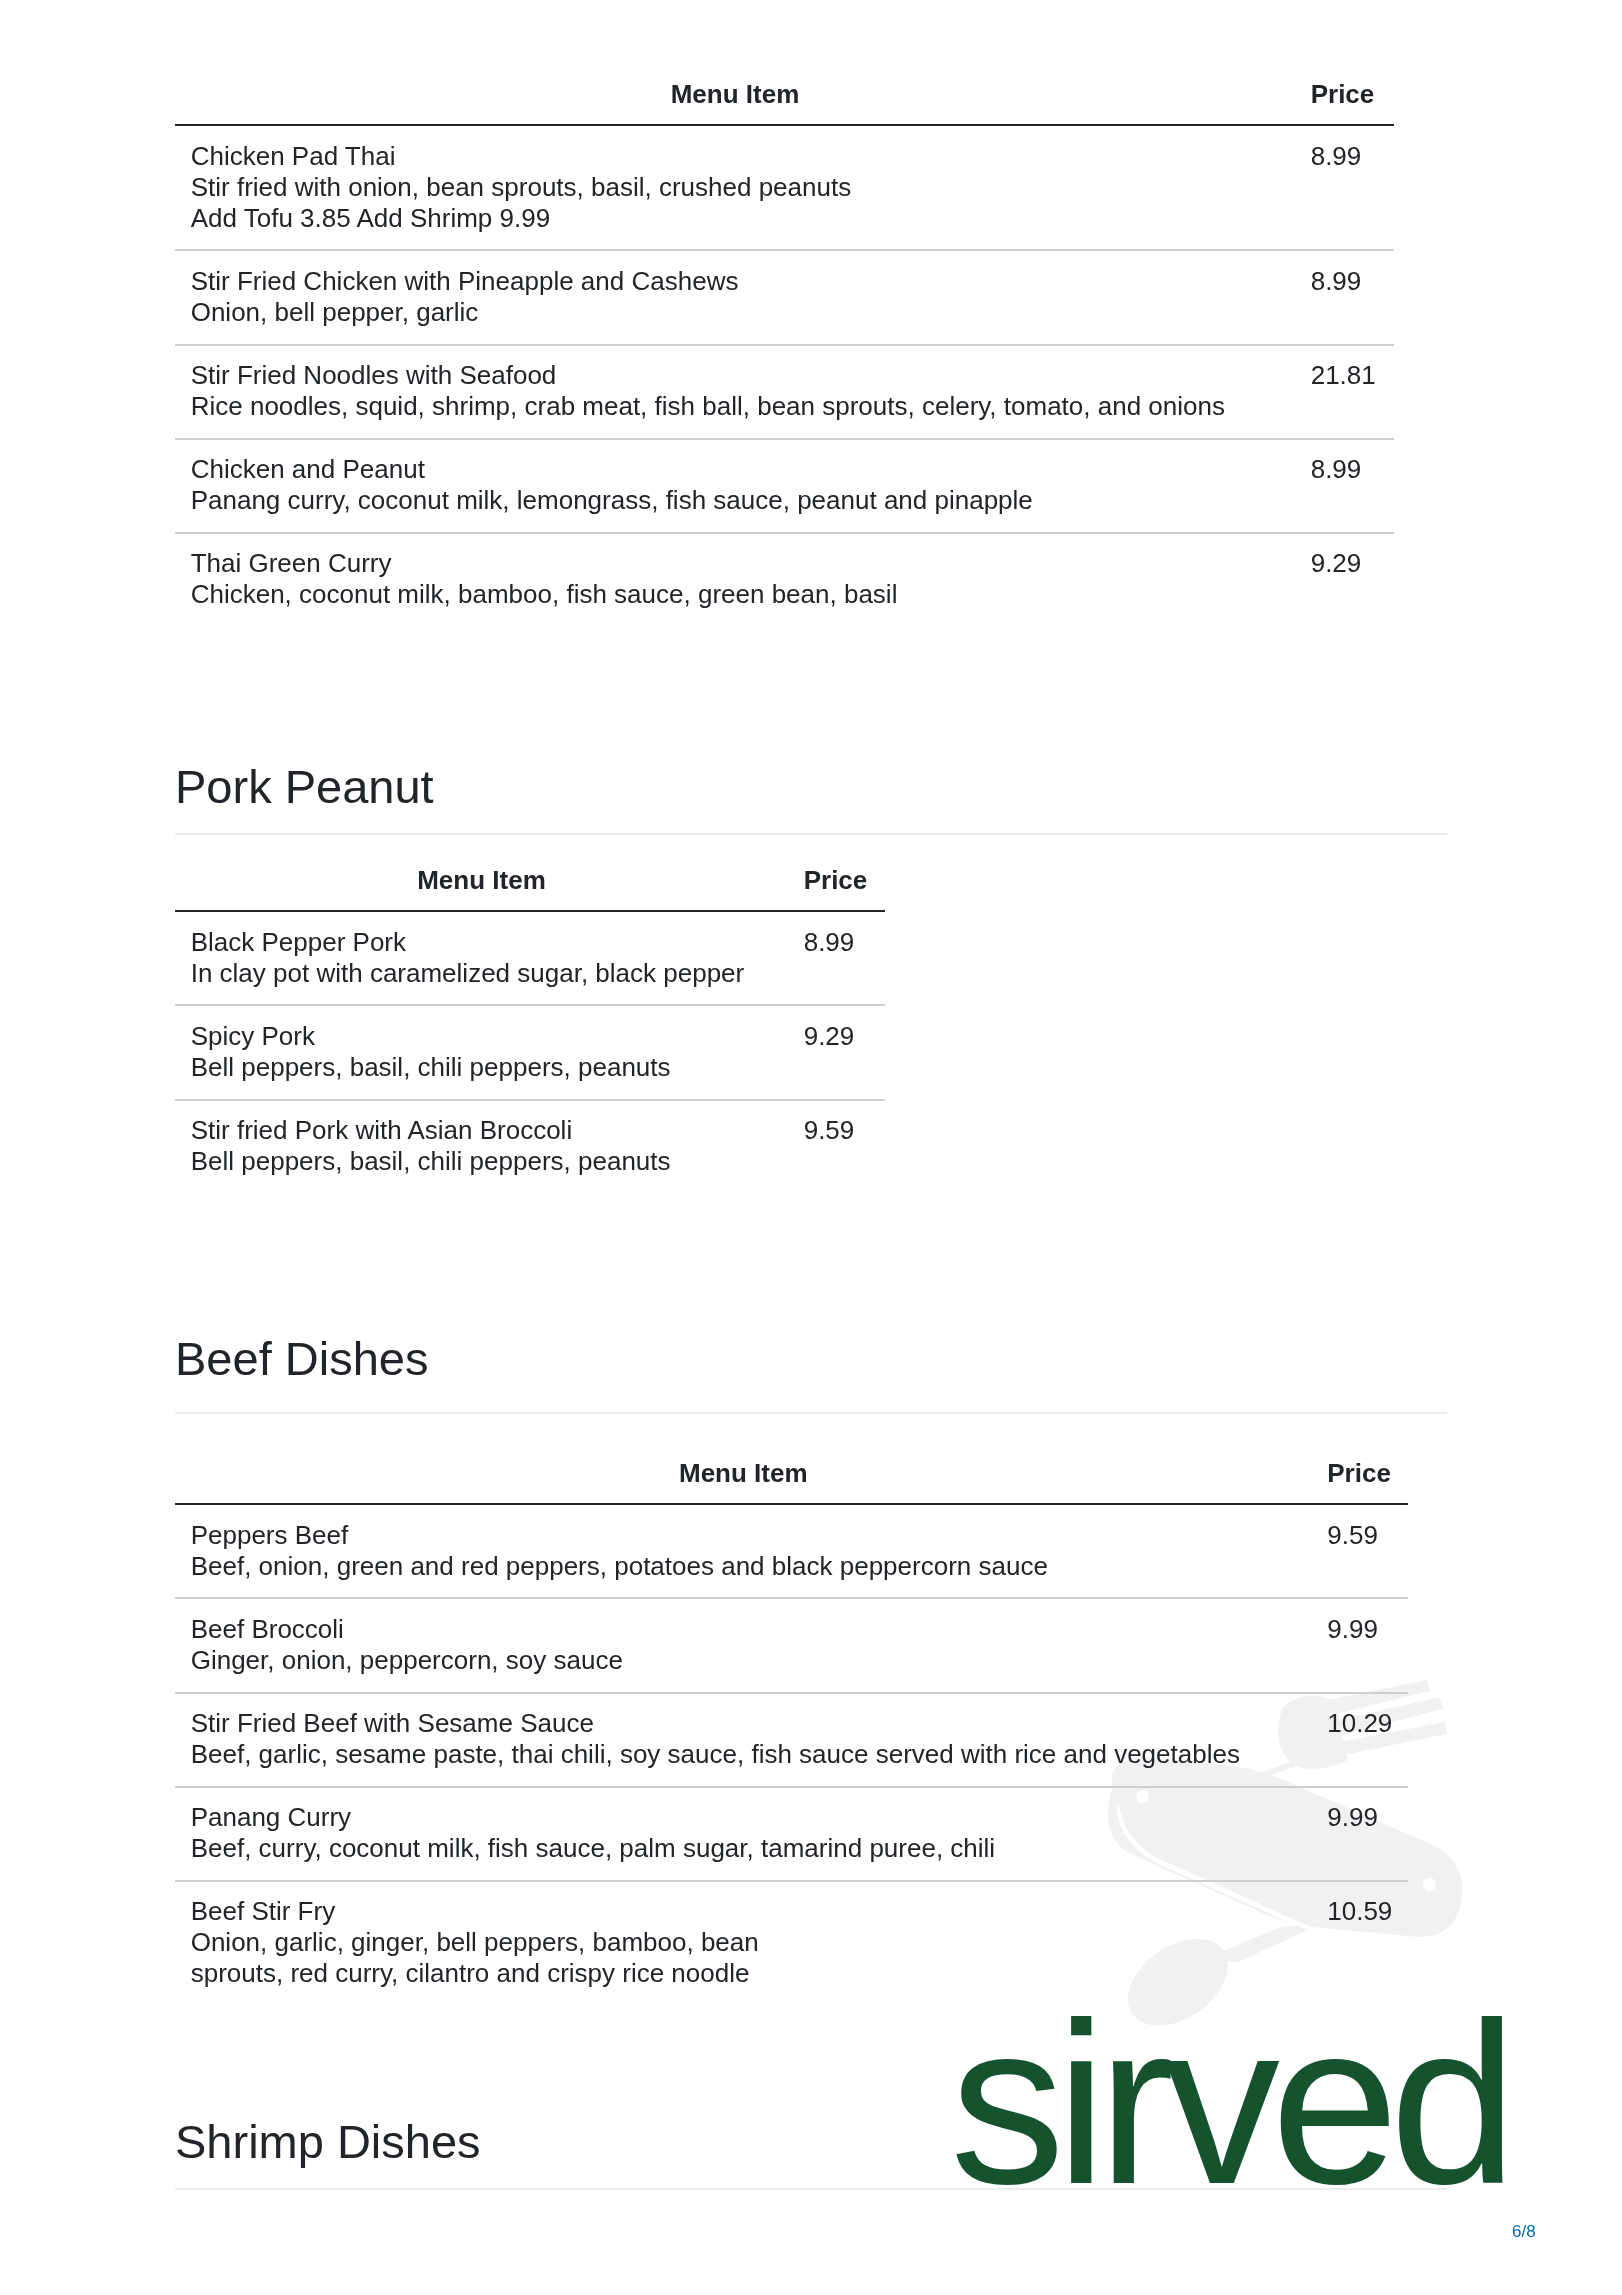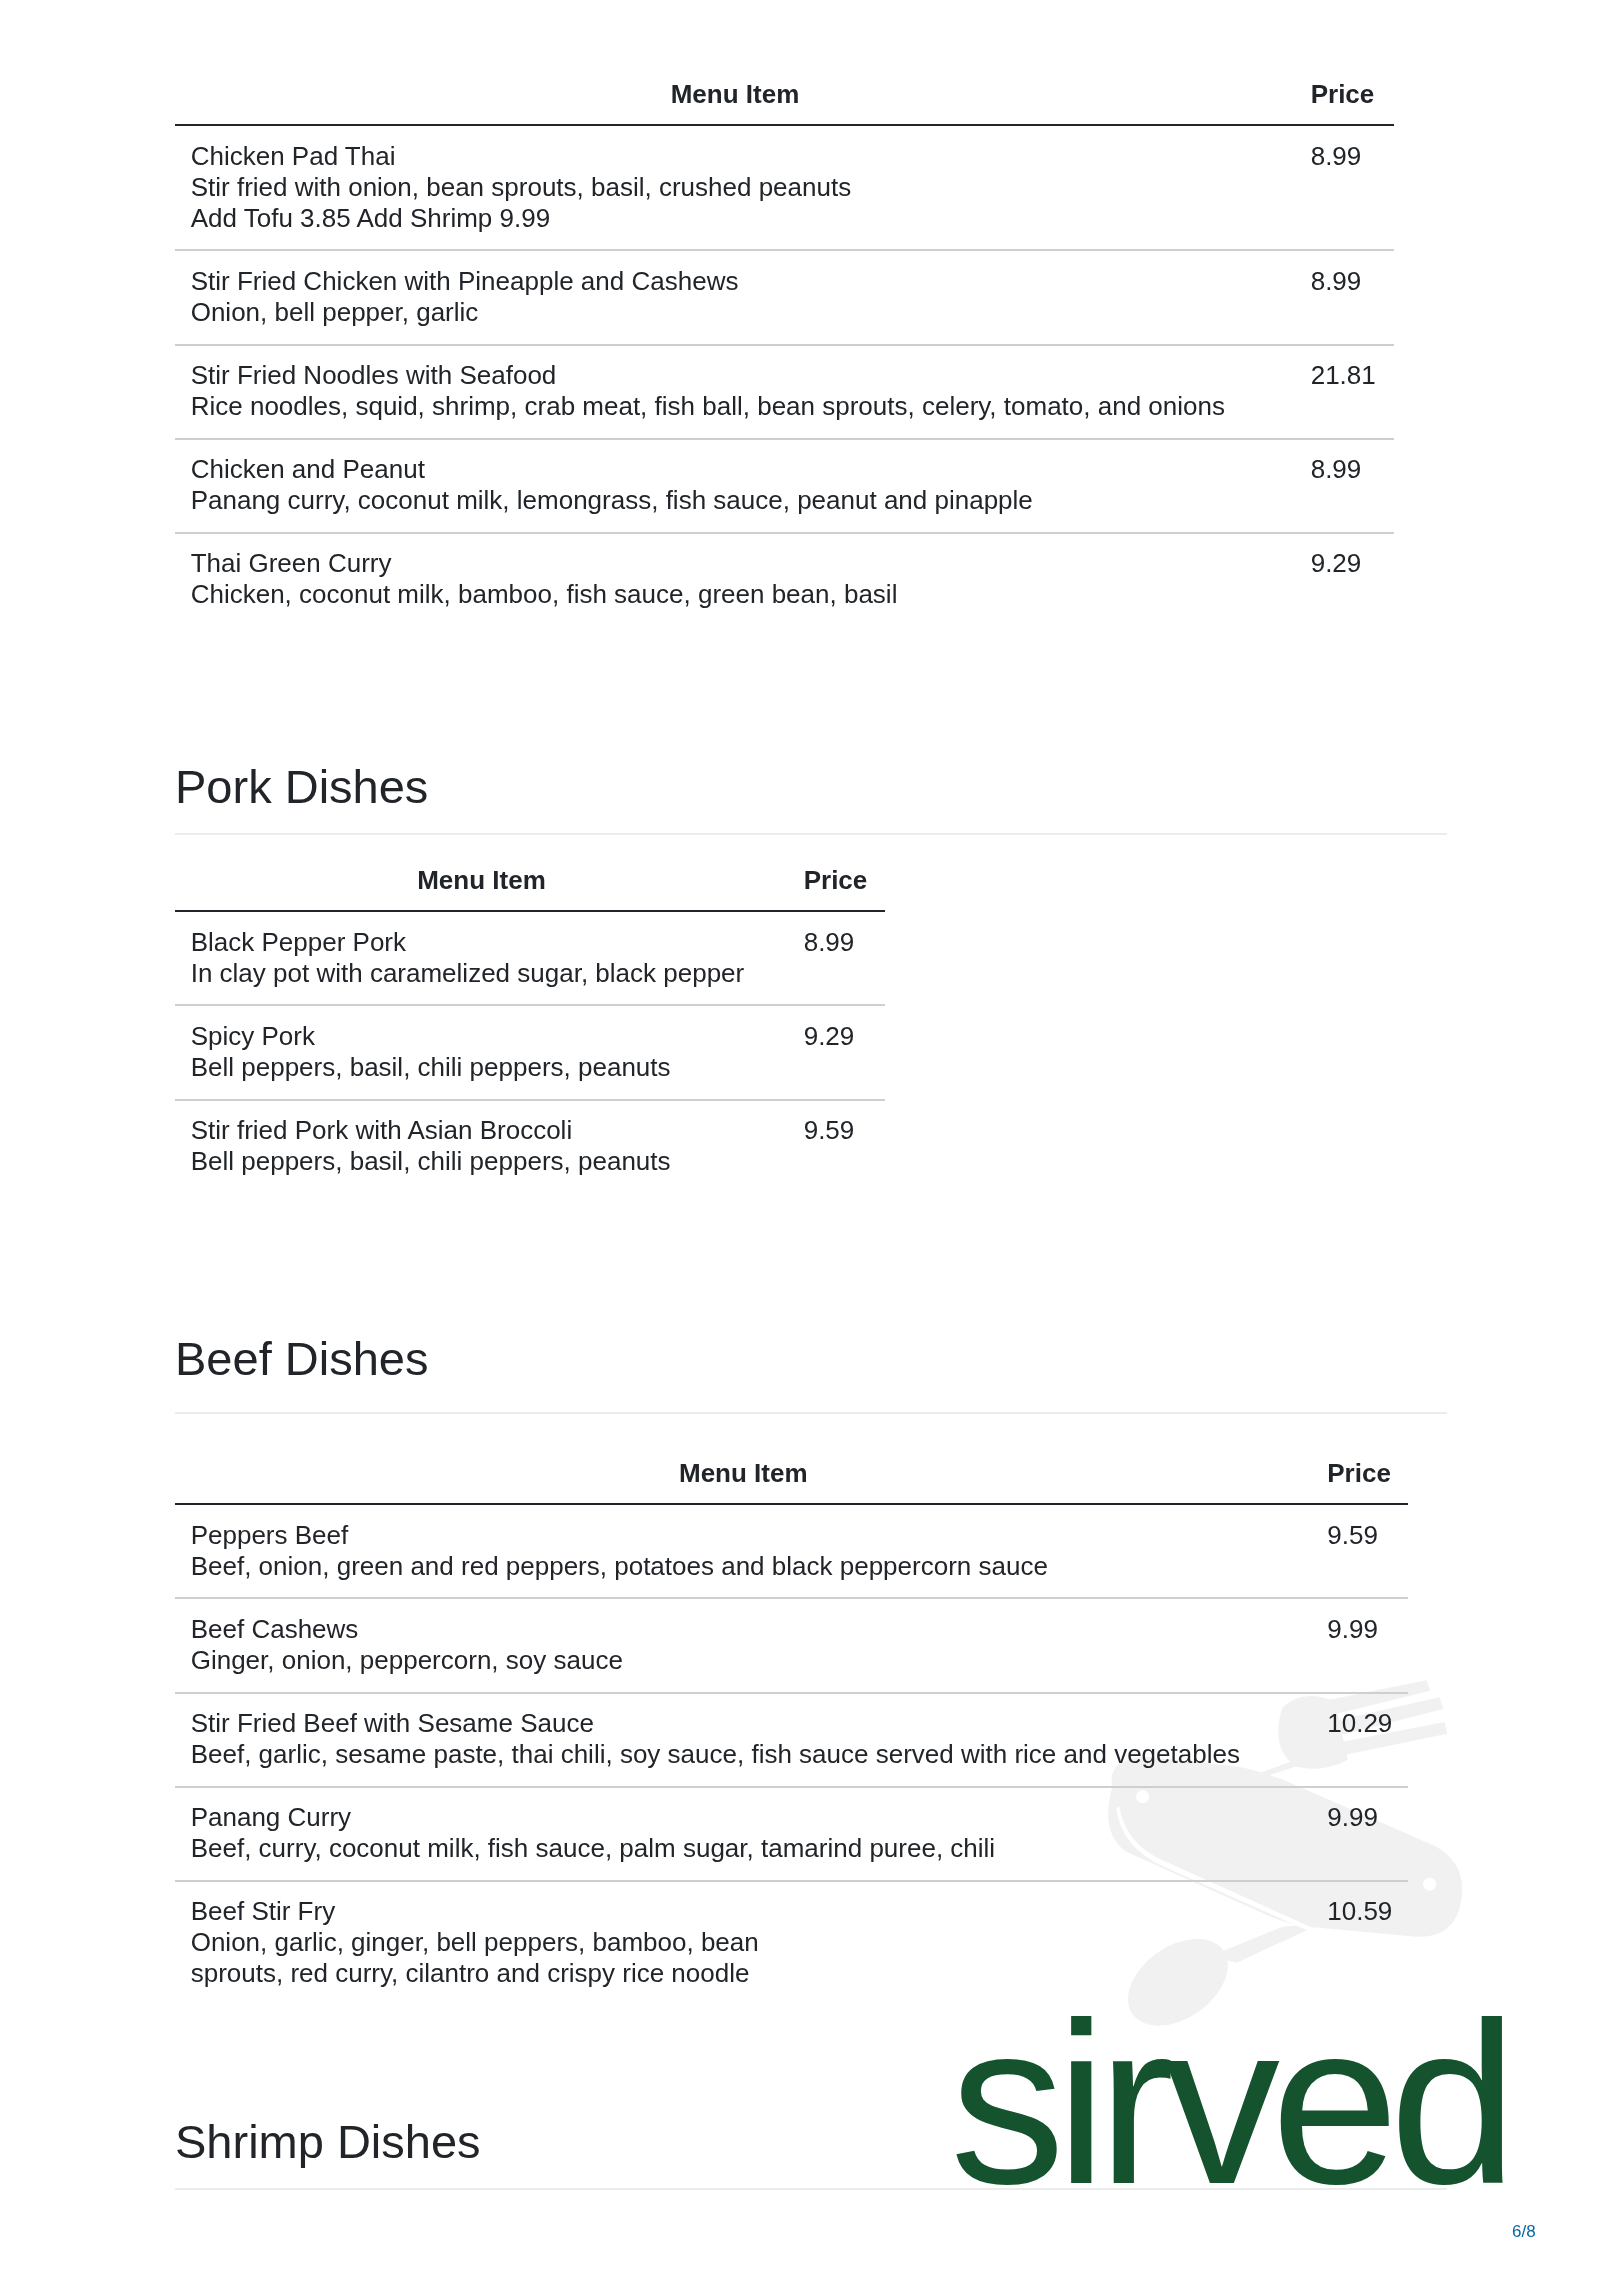--- a/index.html
+++ b/index.html
@@ -122,21 +122,21 @@
       <tr>
         <td>
           <span class="line">Thai Green Curry</span>
           <span class="line">Chicken, coconut milk, bamboo, fish sauce, green bean, basil</span>
         </td>
         <td class="price">9.29</td>
       </tr>
     </tbody>
   </table>
 
-  <h2 class="section-title" style="top:761px;">Pork Dishes</h2>
+  <h2 class="section-title" style="top:761px;">Pork Peanut</h2>
   <div class="section-rule" style="top:833px;"></div>
 
   <table class="menu" style="top:865px; width:710px;">
     <colgroup>
         <col style="width:613px">
         <col style="width:97px">
       </colgroup>
     <thead>
       <tr>
         <th>Menu Item</th>
@@ -185,21 +185,21 @@
     <tbody>
       <tr>
         <td>
           <span class="line">Peppers Beef</span>
           <span class="line">Beef, onion, green and red peppers, potatoes and black peppercorn sauce</span>
         </td>
         <td class="price">9.59</td>
       </tr>
       <tr>
         <td>
-          <span class="line">Beef Cashews</span>
+          <span class="line">Beef Broccoli</span>
           <span class="line">Ginger, onion, peppercorn, soy sauce</span>
         </td>
         <td class="price">9.99</td>
       </tr>
       <tr>
         <td>
           <span class="line">Stir Fried Beef with Sesame Sauce</span>
           <span class="line">Beef, garlic, sesame paste, thai chili, soy sauce, fish sauce served with rice and vegetables</span>
         </td>
         <td class="price">10.29</td>

